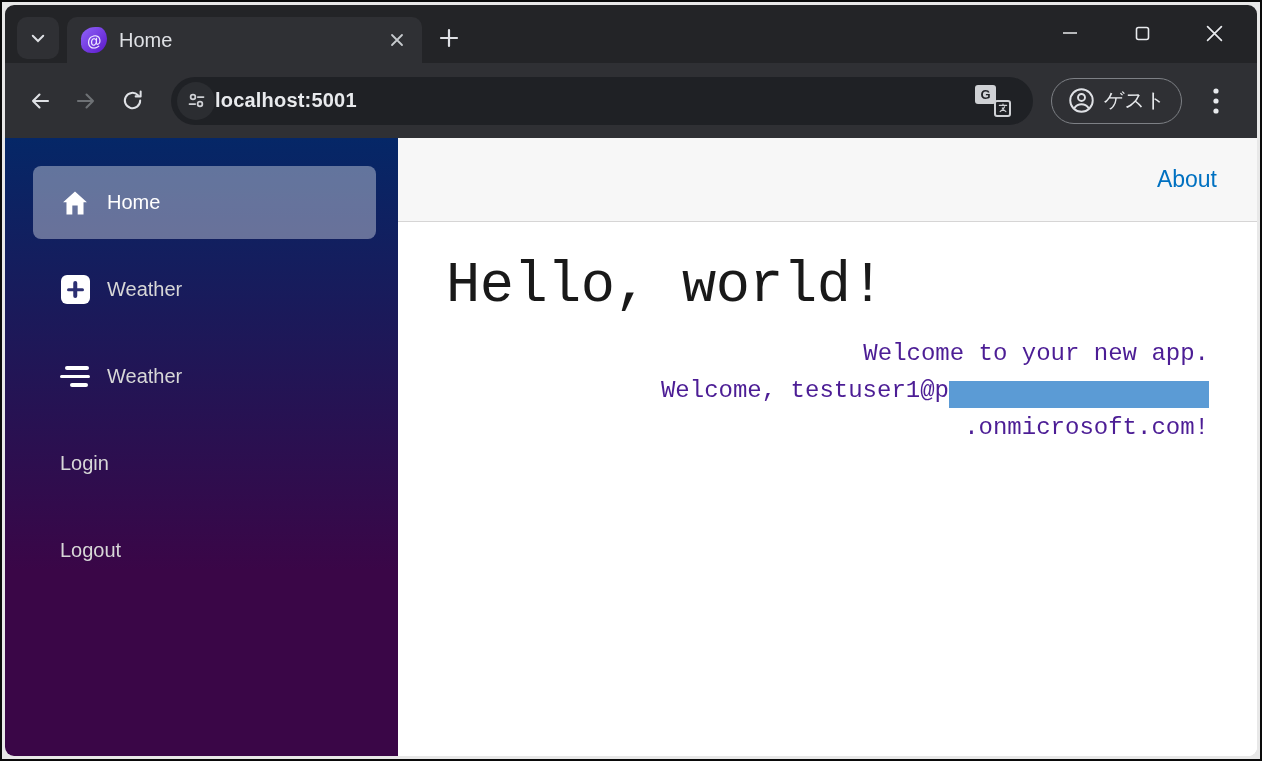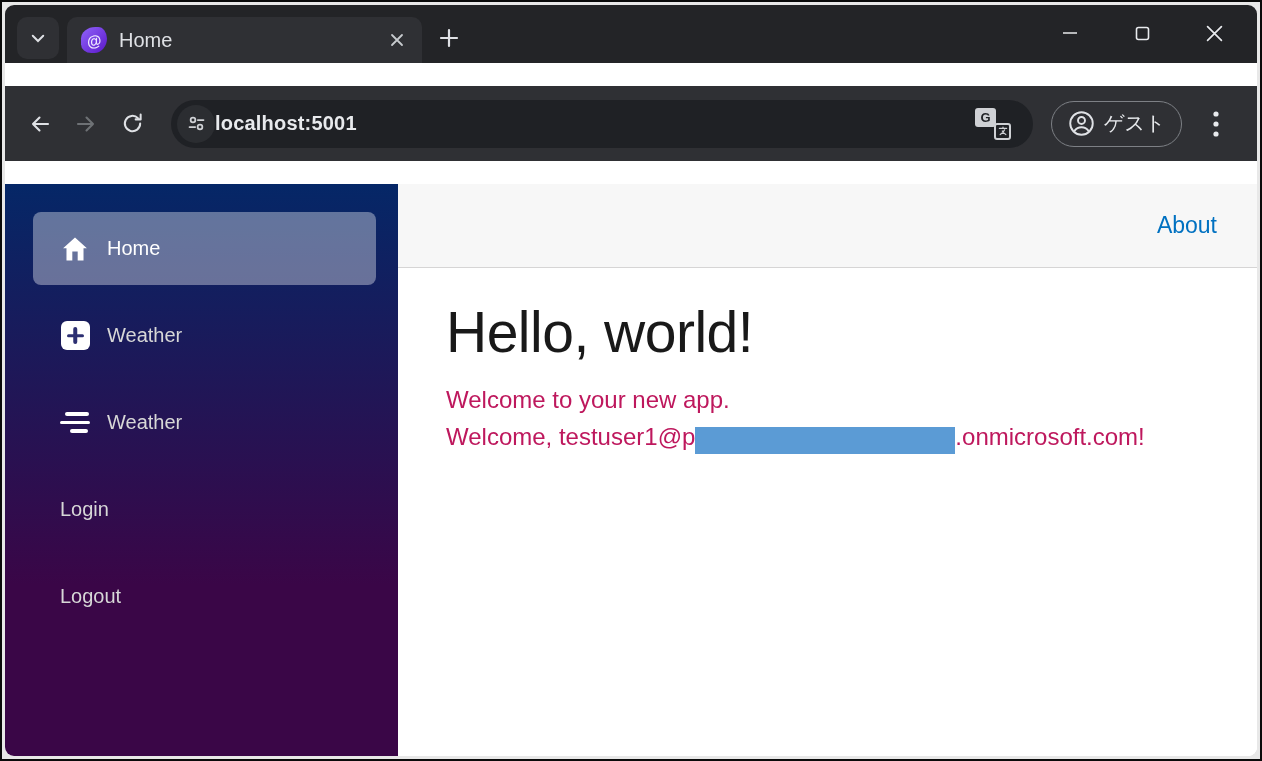--- a/index.html
+++ b/index.html
@@ -1,19 +1,19 @@
 <!DOCTYPE html>
 <html><head>
 <meta charset="utf-8">
 <style>
   * { margin:0; padding:0; box-sizing:border-box; }
   html,body { width:1262px; height:761px; background:#fff; font-family:"Liberation Sans","DejaVu Sans",sans-serif; }
 
   .frame { position:absolute; inset:0; width:1262px; height:761px; border:2px solid #0a0a0a; background:#e8e8e8; padding:3px; }
-  .window { width:100%; height:100%; border-radius:9px; overflow:hidden; background:#fff; display:flex; flex-direction:column;gap:23px; }
+  .window { width:100%; height:100%; border-radius:9px; overflow:hidden; background:#fff; display:flex; flex-direction:column; }
 
   
   .tabstrip { height:58px; background:#232427; display:flex; align-items:flex-end; position:relative; flex:0 0 auto; }
   .tab-search-btn { width:42px; height:42px; margin:0 8px 4px 12px; border-radius:10px; background:#2f3034; display:flex; align-items:center; justify-content:center; }
   .tab { width:355px; height:46px; background:#2f3034; border-radius:10px 10px 0 0; display:flex; align-items:center; padding:0 12px 0 14px; }
   .favicon { width:26px; height:26px; background:linear-gradient(135deg,#8b5cf6 10%,#6323d0 85%); border-radius:62% 38% 55% 45%/50% 50% 62% 38%; position:relative; flex:0 0 auto; }
   .favicon::after { content:"@"; position:absolute; inset:0; display:flex; align-items:center; justify-content:center; color:#efe9ff; font-size:15px; font-weight:bold; transform:rotate(-12deg); }
   .tab-title { color:#dfe1e5; font-size:20px; margin-left:12px; flex:1; }
   .tab-close { width:26px; height:26px; display:flex; align-items:center; justify-content:center; border-radius:50%; }
   .newtab-btn { width:42px; height:42px; margin:0 0 4px 6px; display:flex; align-items:center; justify-content:center; }
@@ -47,23 +47,23 @@
   .plussq::after { top:50%; left:6px; right:6px; height:3.5px; transform:translateY(-50%); }
   .listico { display:flex; flex-direction:column; gap:5px; width:30px; }
   .listico i { height:3.5px; background:#fff; border-radius:2px; display:block; }
   .listico i:nth-child(1){ width:24px; margin-left:4px; }
   .listico i:nth-child(2){ width:30px; }
   .listico i:nth-child(3){ width:18px; margin-left:7px; }
 
   .content-col { flex:1; display:flex; flex-direction:column; min-width:0; background:#fff; }
   .top-row { height:84px; background:#f7f7f7; border-bottom:1px solid #d6d5d5; display:flex; align-items:center; justify-content:flex-end; padding-right:40px; flex:0 0 auto; }
   .about-link { color:#0071c1; font-size:23px; text-decoration:none; cursor:pointer; }
-  .main-content { padding:33px 48px; }
+  .main-content { padding:33px 48px;font-family:Liberation Mono, monospace; }
   .main-content h1 { font-size:57px; font-weight:400; color:#191919; line-height:1.1; margin-bottom:17px; letter-spacing:-.5px; }
-  .line { font-size:24px; color:#be185d; line-height:37px; }
+  .line { font-size:24px; color:#4c1d95; line-height:37px;text-align:right; }
   .redaction { display:inline-block; width:260px; height:27px; background:#5b9bd5; vertical-align:text-bottom; margin-bottom:-4px; }
 
   svg { display:block; }
 </style>
 </head>
 <body>
 
 <div class="frame">
 <div class="window">
 

